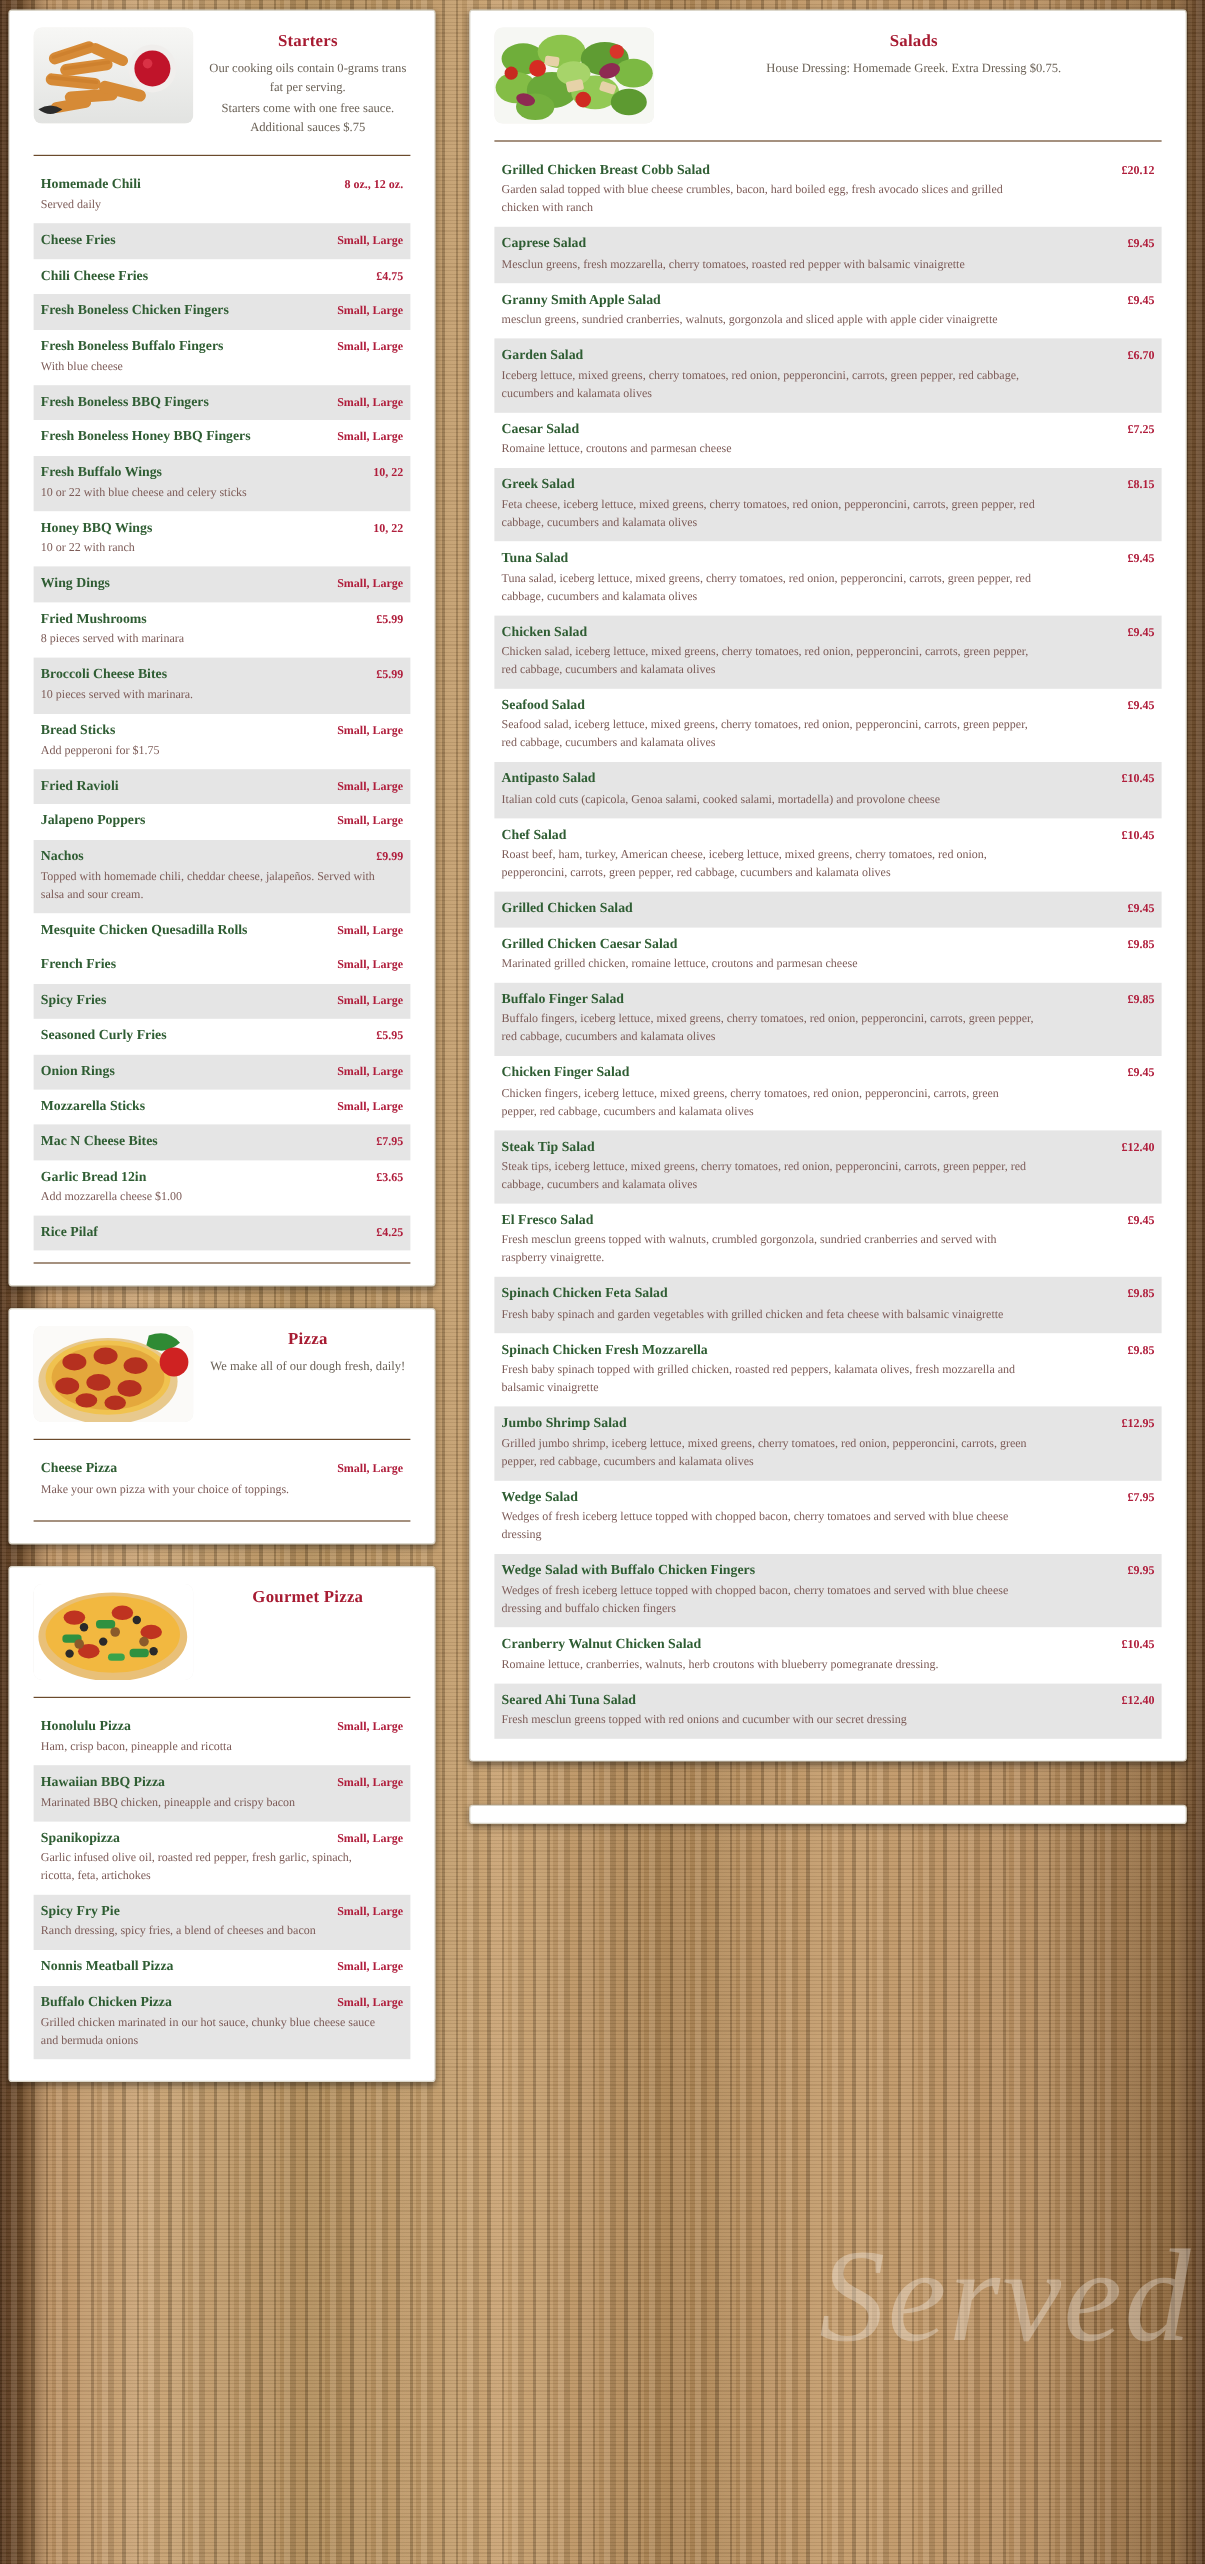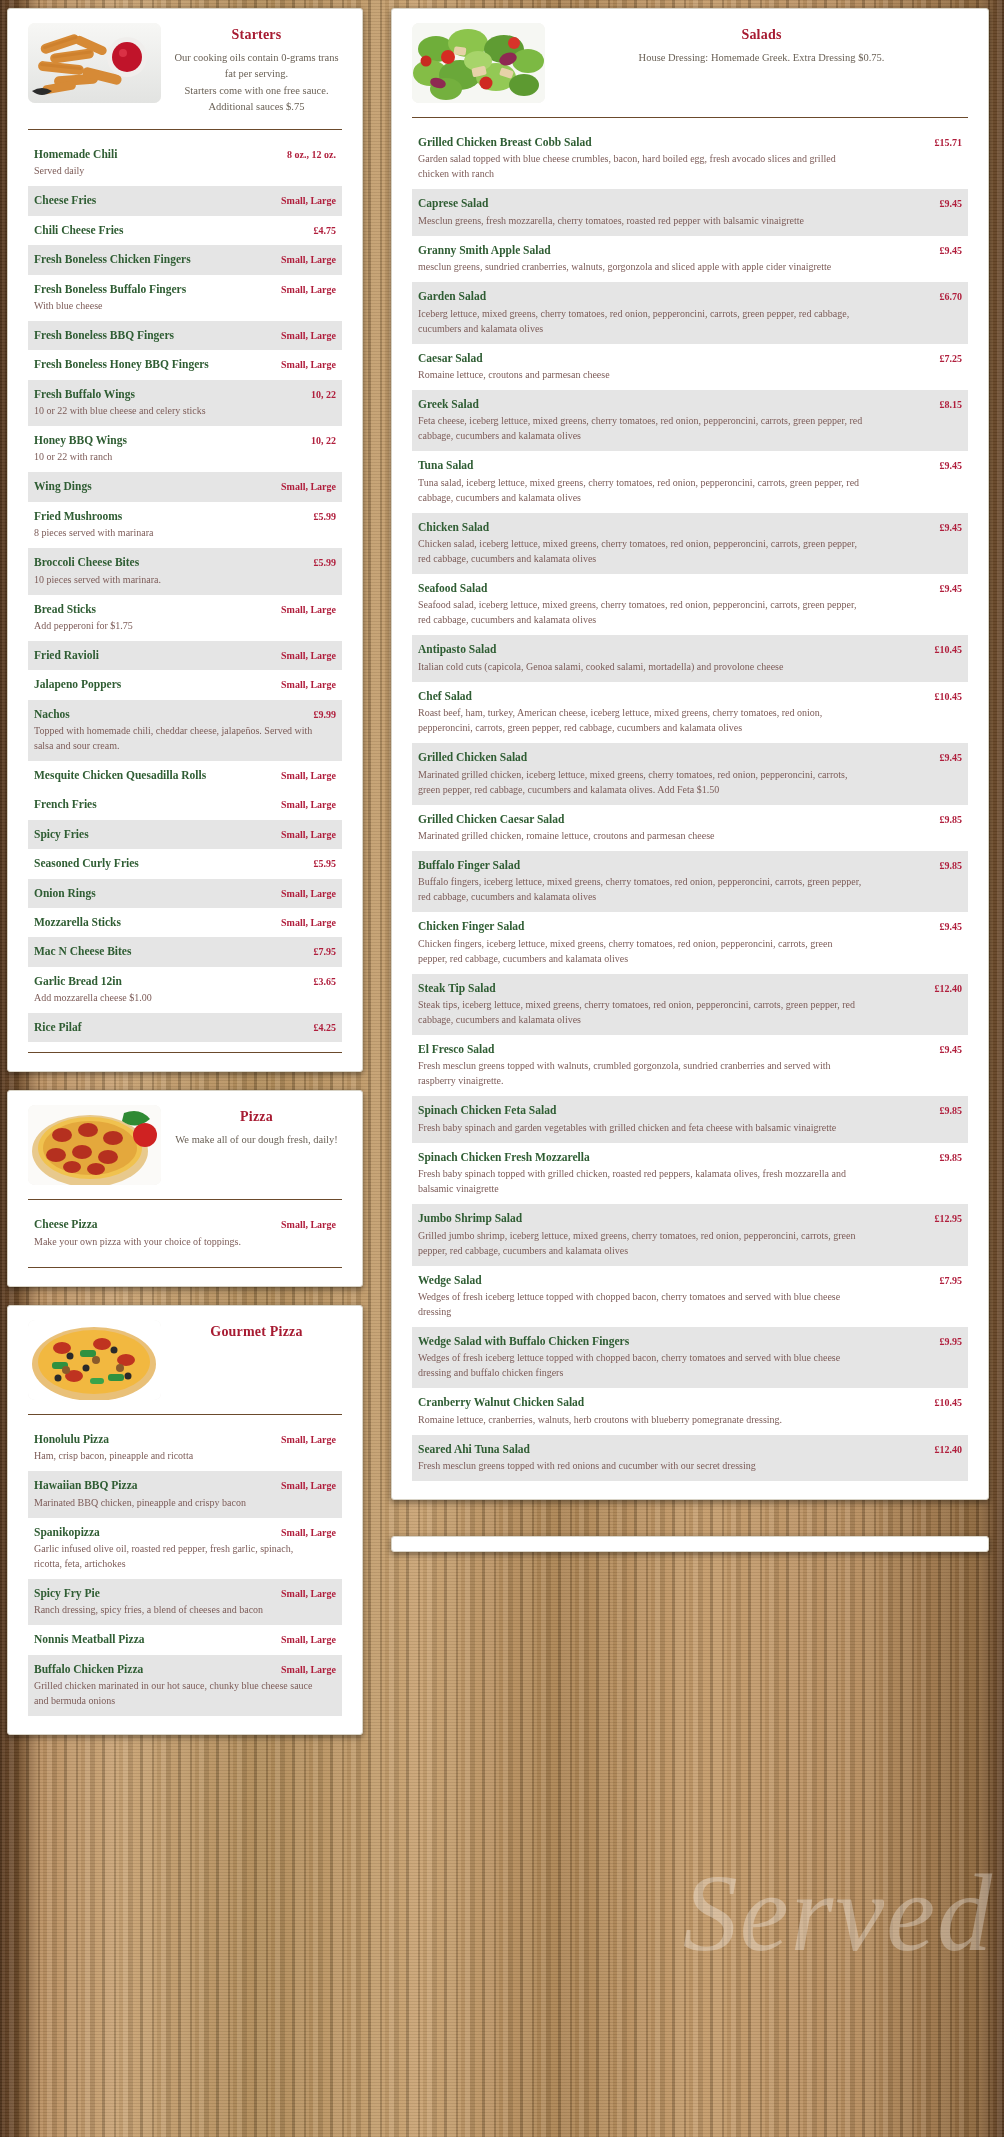--- a/index.html
+++ b/index.html
@@ -558,21 +558,21 @@
           <div class="sec-note">
             <span>House Dressing: Homemade Greek. Extra Dressing $0.75.</span>
           </div>
         </div>
       </div>
       <hr class="rule">
       <div class="items">
           <div class="item">
             <div class="item-top">
               <div class="item-name">Grilled Chicken Breast Cobb Salad</div>
-              <div class="item-price">£15.71</div>
+              <div class="item-price">£20.12</div>
             </div>
             <div class="item-desc">Garden salad topped with blue cheese crumbles, bacon, hard boiled egg, fresh avocado slices and grilled chicken with ranch</div>
           </div>
           <div class="item alt">
             <div class="item-top">
               <div class="item-name">Caprese Salad</div>
               <div class="item-price">£9.45</div>
             </div>
             <div class="item-desc">Mesclun greens, fresh mozzarella, cherry tomatoes, roasted red pepper with balsamic vinaigrette</div>
           </div>
@@ -637,21 +637,20 @@
               <div class="item-name">Chef Salad</div>
               <div class="item-price">£10.45</div>
             </div>
             <div class="item-desc">Roast beef, ham, turkey, American cheese, iceberg lettuce, mixed greens, cherry tomatoes, red onion, pepperoncini, carrots, green pepper, red cabbage, cucumbers and kalamata olives</div>
           </div>
           <div class="item alt">
             <div class="item-top">
               <div class="item-name">Grilled Chicken Salad</div>
               <div class="item-price">£9.45</div>
             </div>
-            <div class="item-desc">Marinated grilled chicken, iceberg lettuce, mixed greens, cherry tomatoes, red onion, pepperoncini, carrots, green pepper, red cabbage, cucumbers and kalamata olives. Add Feta $1.50</div>
           </div>
           <div class="item">
             <div class="item-top">
               <div class="item-name">Grilled Chicken Caesar Salad</div>
               <div class="item-price">£9.85</div>
             </div>
             <div class="item-desc">Marinated grilled chicken, romaine lettuce, croutons and parmesan cheese</div>
           </div>
           <div class="item alt">
             <div class="item-top">

